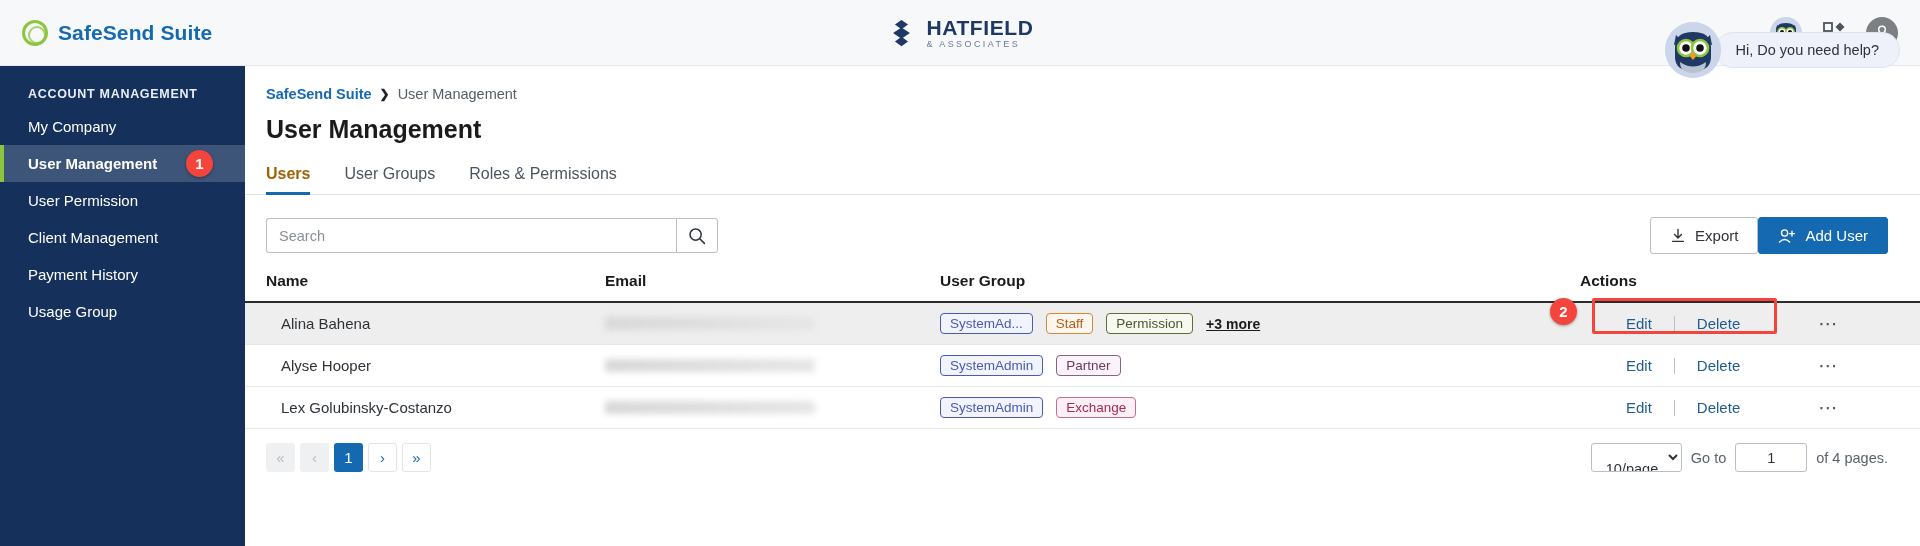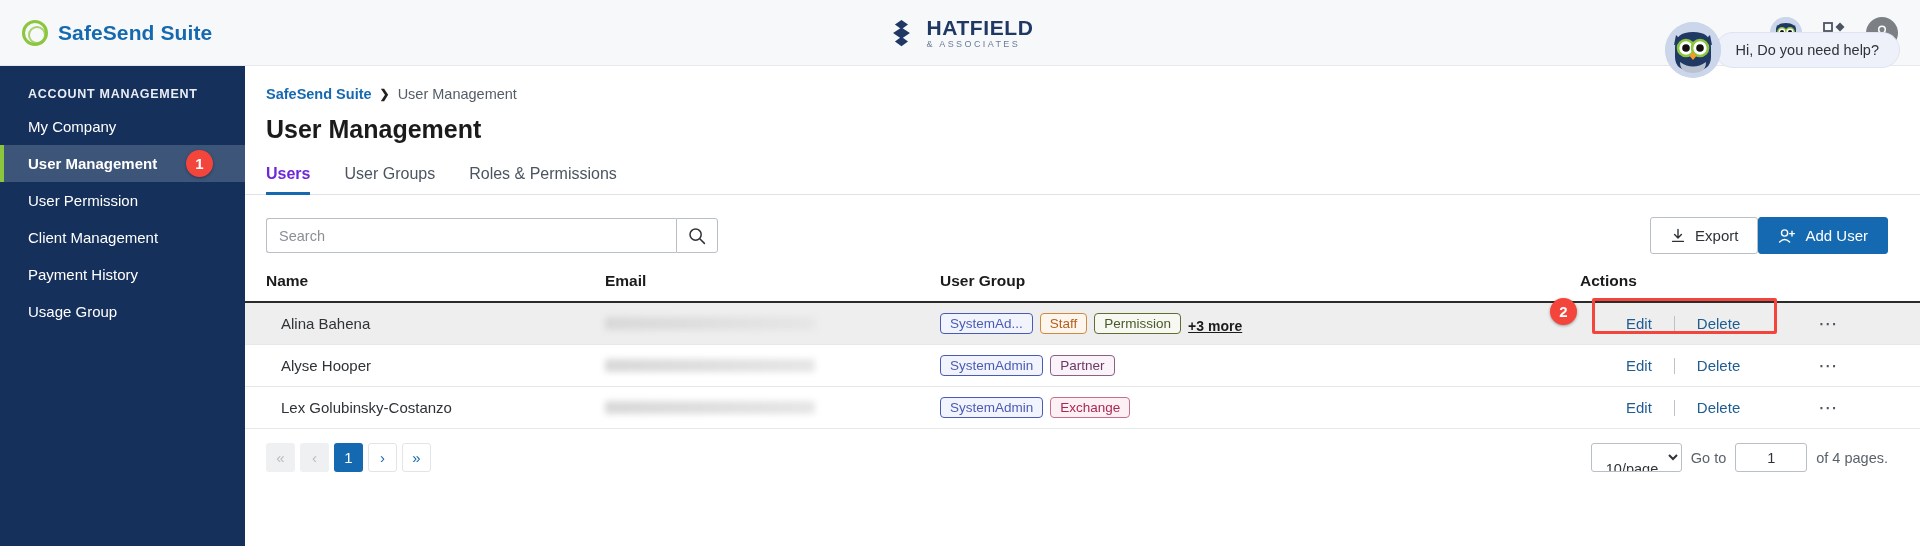--- a/index.html
+++ b/index.html
@@ -84,21 +84,21 @@
   .crumb-link { color: #1569b0; font-weight: bold; cursor: pointer; }
   .crumb-sep { color: #222; font-size: 12px; font-weight: bold; }
 
   .page-title { font-size: 25px; font-weight: bold; color: #1b1b1b; padding: 13px 0 0 21px; }
 
   .tabs { display: flex; gap: 34px; padding: 21px 0 0 21px; border-bottom: 1px solid #dfe2e6; width: 1675px; }
   .tab {
     font-size: 16px; color: #4b5460; padding-bottom: 9px; cursor: pointer;
     border-bottom: 3px solid transparent; margin-bottom: -1px;
   }
-  .tab.active { color: #6d28d9; font-weight: bold; border-bottom-color: #1569b0; }
+  .tab.active { color: #a16207; font-weight: bold; border-bottom-color: #1569b0; }
 
   .toolbar { display: flex; align-items: center; justify-content: space-between; padding: 22px 32px 0 21px; }
   .search-wrap { display: flex; height: 35px; }
   .search-input {
     width: 410px; height: 35px; border: 1px solid #b9bfc7; border-right: none;
     border-radius: 3px 0 0 3px; padding: 0 12px; font-size: 14.5px;
     font-family: "Liberation Sans", sans-serif; color: #333; outline: none;
   }
   .search-input::placeholder { color: #8b9097; }
   .search-btn {
@@ -124,21 +124,21 @@
   .col-group { width: 640px; }
   .col-actions { width: 340px; }
   tbody td { font-size: 15px; color: #2e3338; padding: 9px 0; border-bottom: 1px solid #e6e8ec; vertical-align: middle; }
   tbody td.cell-name { padding-left: 36px; }
   tr.row-highlight td { background: #eeeeee; }
   .email-blur {
     height: 13px; border-radius: 2px;
     background: linear-gradient(90deg, #d8d8d8, #e6e6e6);
     filter: blur(3px); width: 210px;
   }
-  .tags { display: flex; align-items: flex-end; gap: 7px; }
+  .tags { display: flex; align-items: center; gap: 13px; }
   .tag {
     font-size: 13.5px; padding: 2px 9px; border-radius: 4px;
     border: 1px solid; white-space: nowrap;
   }
   .tag-blue   { color: #4a5bb5; border-color: #4a5bb5; background: #f2f4fd; }
   .tag-orange { color: #b5601a; border-color: #d08a3c; background: #fdf6ef; }
   .tag-green  { color: #4a5a2a; border-color: #5e7030; background: #f6f8f1; }
   .tag-purple { color: #6b3a63; border-color: #8c5f85; background: #faf3f9; }
   .tag-pink   { color: #a82a52; border-color: #c4708c; background: #fdf0f4; }
   .more-link { font-size: 14px; color: #1b1b1b; font-weight: bold; text-decoration: underline; cursor: pointer; }

